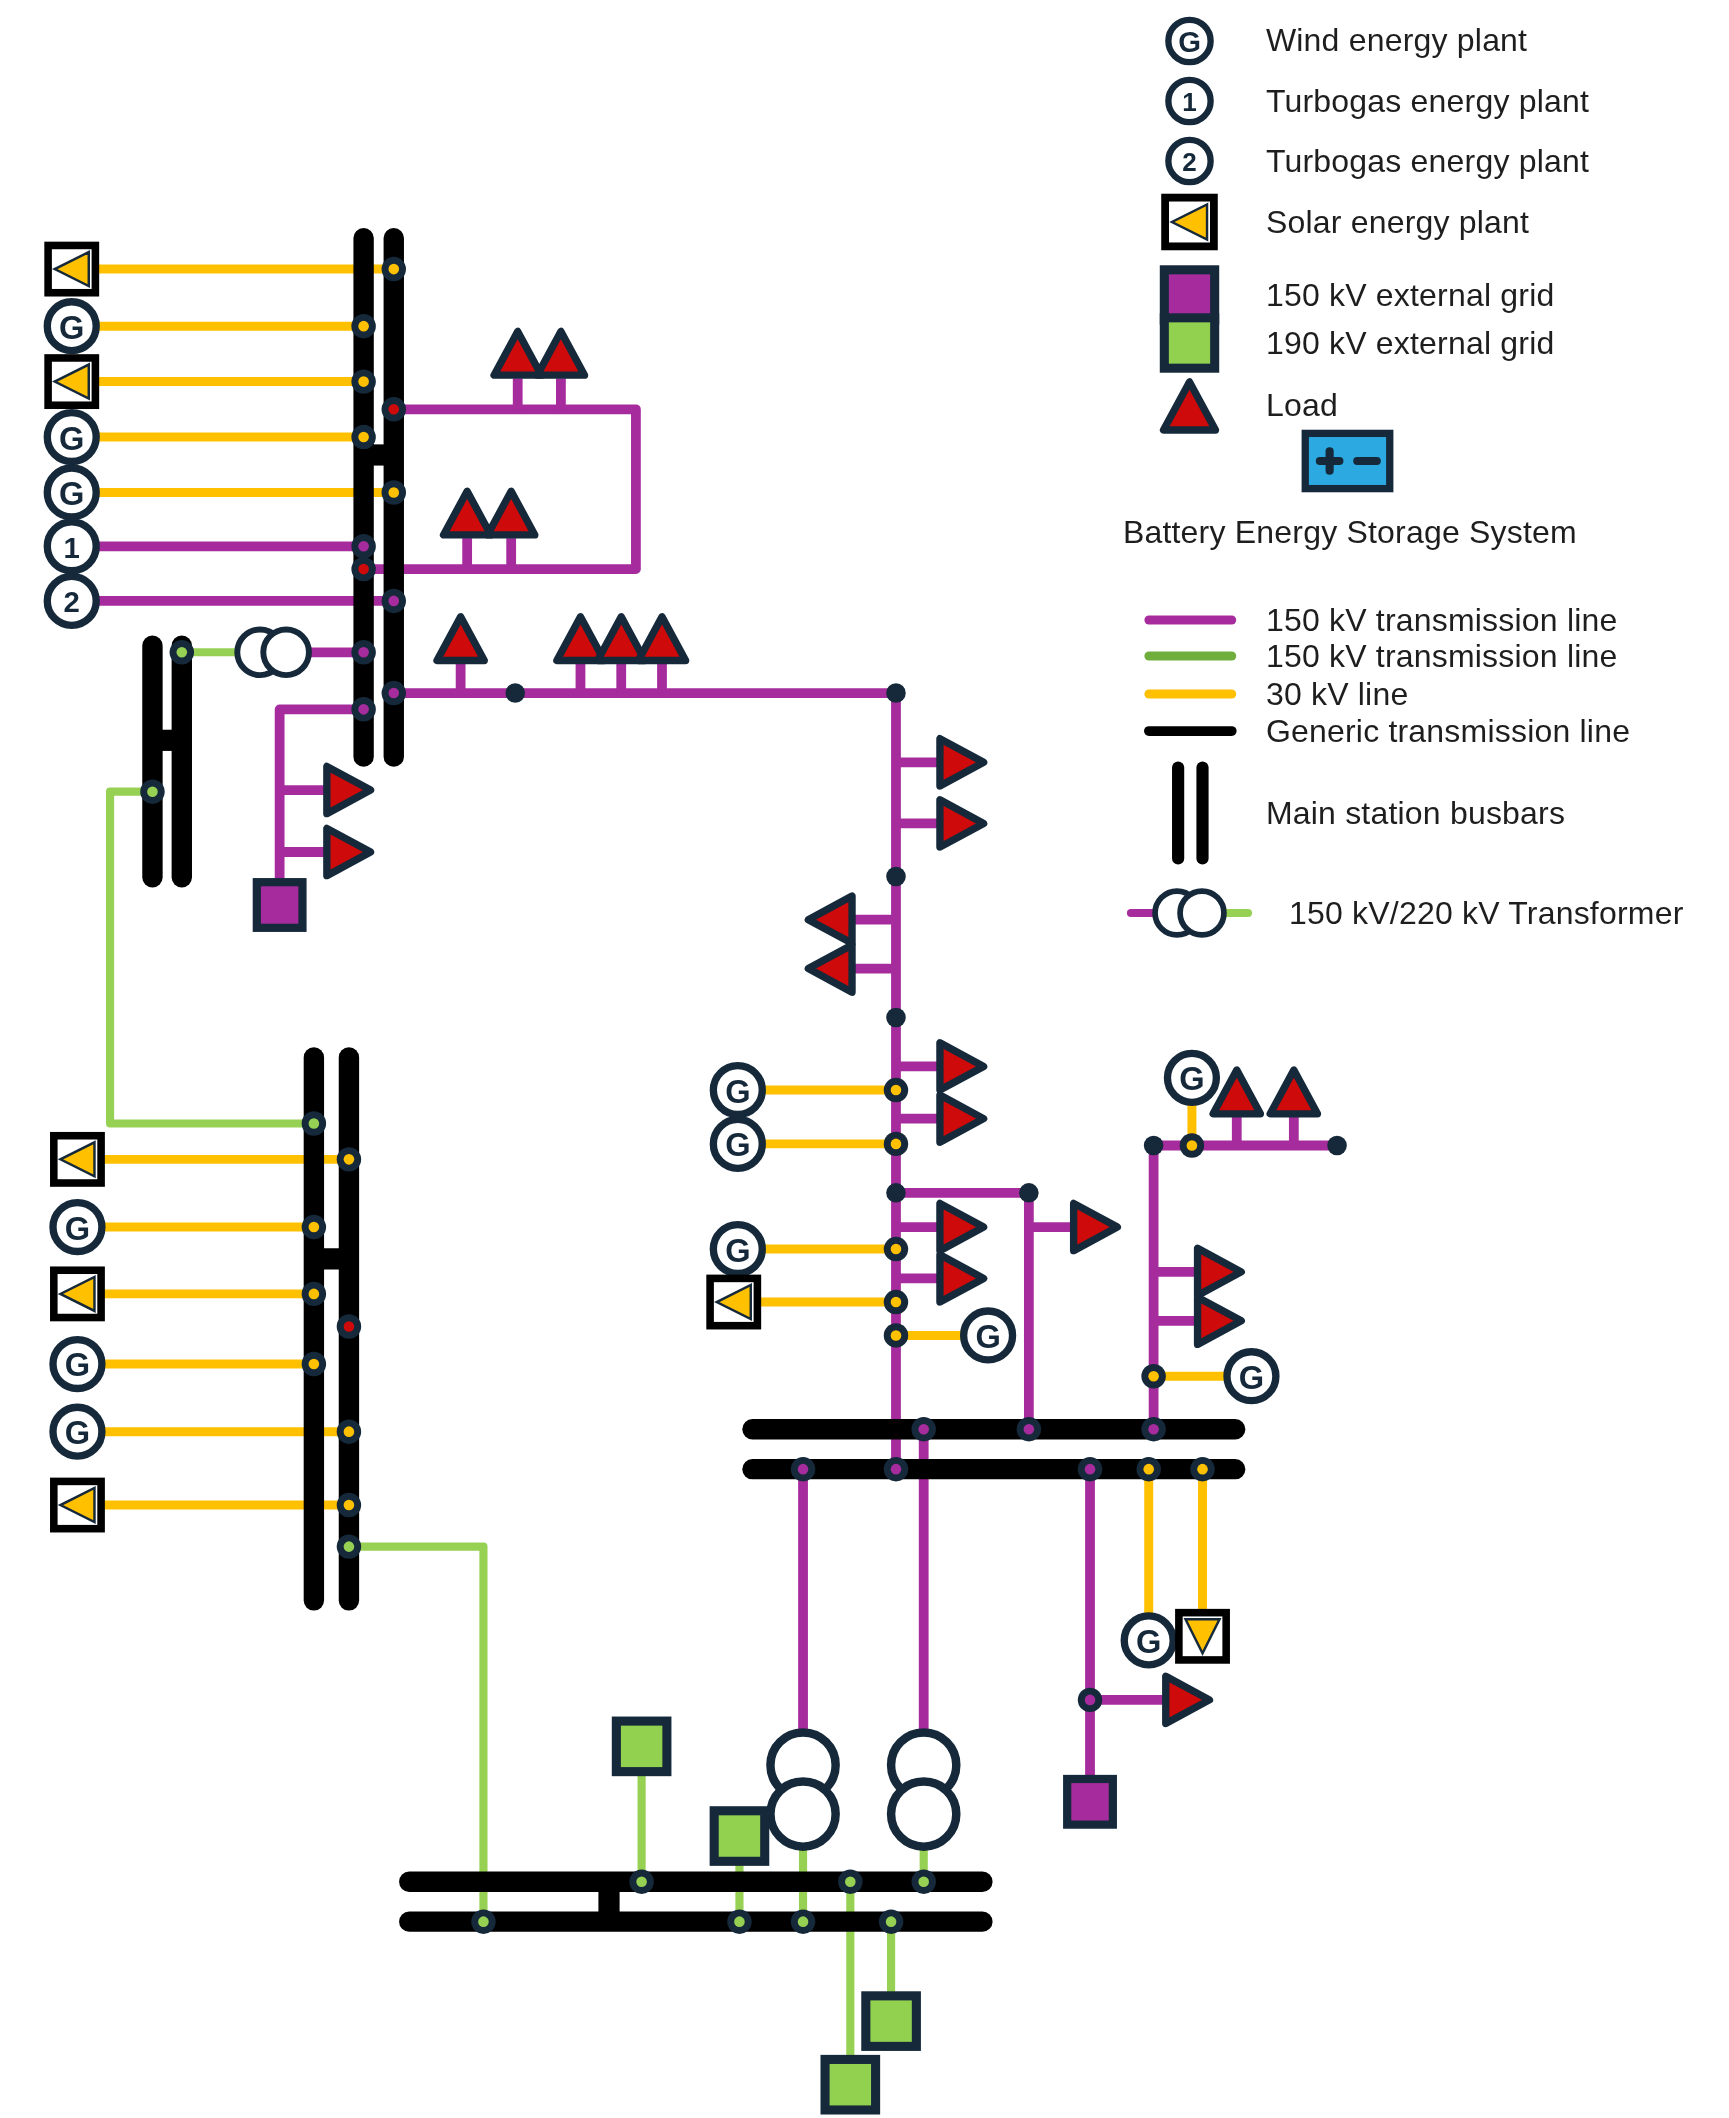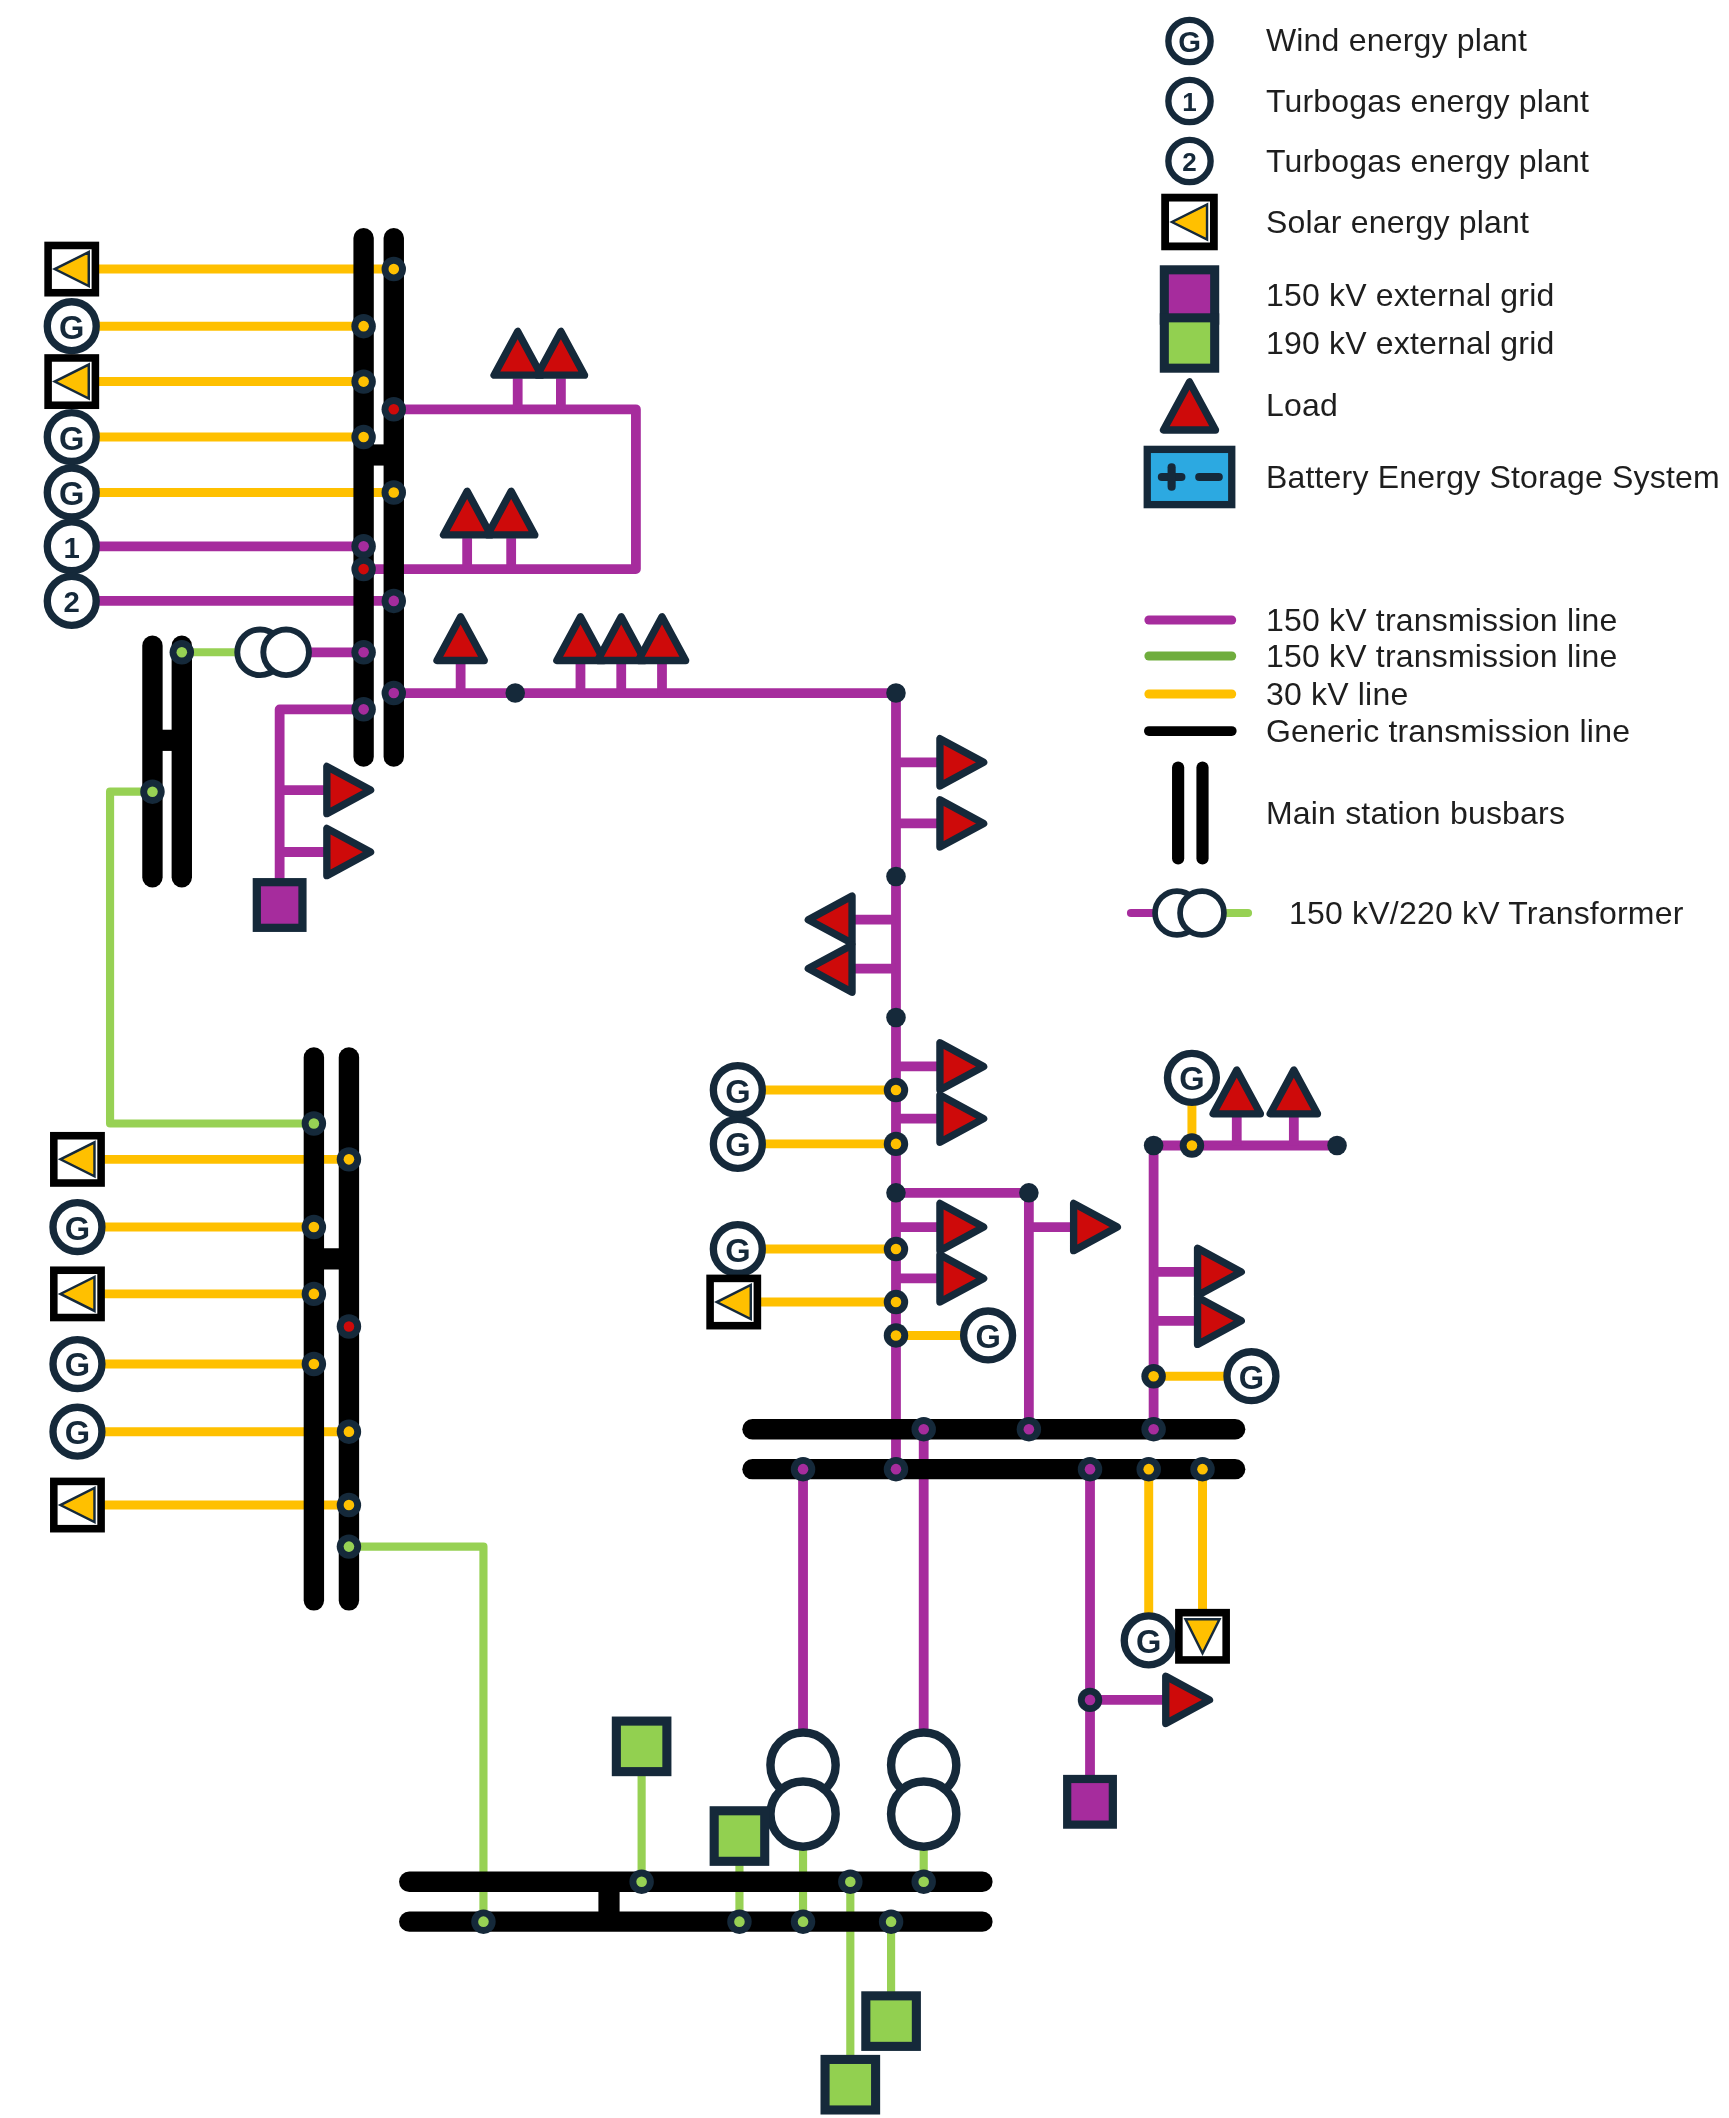--- a/index.html
+++ b/index.html
@@ -329,21 +329,21 @@
           <rect x="-31" y="-31" width="62" height="62" fill="#92D050" stroke="#15293A" stroke-width="11.16"></rect>
         </svg>
       <span class="legend-label">190 kV external grid</span>
     </div>
     <div class="legend-row" style="top: 352px;">
       <svg class="legend-icon" width="143" height="106" viewBox="-88 -65 176 130">
           <polygon points="-32,30.8 32,30.8 0,-28.4" fill="#CE0A0A" stroke="#15293A" stroke-width="9" stroke-linejoin="round"></polygon>
         </svg>
       <span class="legend-label">Load</span>
     </div>
-    <div class="legend-row" style="top: 424px;">
+    <div class="legend-row" style="top: 408px; flex-direction: column;">
       <svg class="legend-icon" width="143" height="106" viewBox="-88 -65 176 130">
           <rect x="-52" y="-34" width="104" height="68" fill="#2CA9E1" stroke="#15293A" stroke-width="9"></rect>
           <line x1="-34" y1="0" x2="-10" y2="0" stroke="#15293A" stroke-width="10" stroke-linecap="round"></line>
           <line x1="-22" y1="-12" x2="-22" y2="12" stroke="#15293A" stroke-width="10" stroke-linecap="round"></line>
           <line x1="12" y1="0" x2="36" y2="0" stroke="#15293A" stroke-width="10" stroke-linecap="round"></line>
         </svg>
       <span class="legend-label">Battery Energy Storage System</span>
     </div>
     <div class="legend-row" style="top: 567px;">
       <svg class="legend-icon" width="143" height="106" viewBox="-88 -65 176 130">

